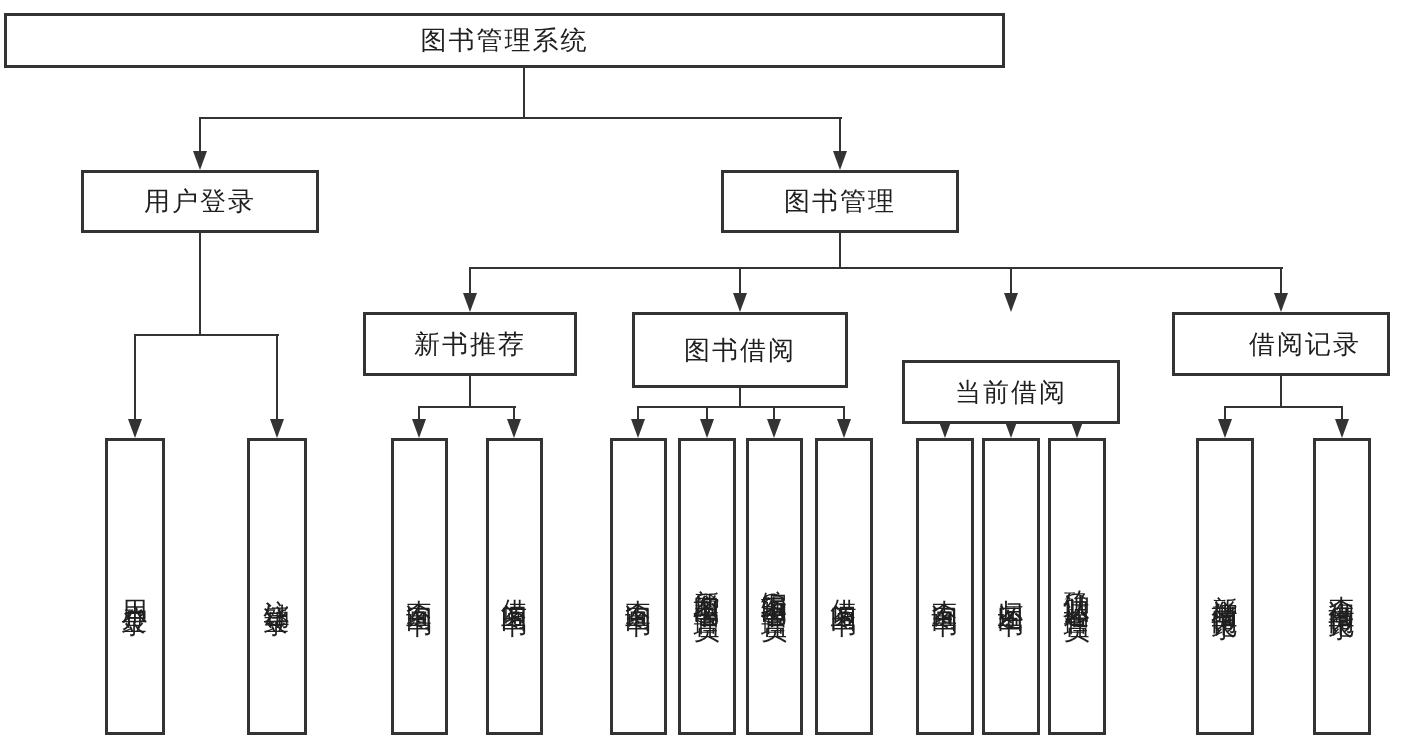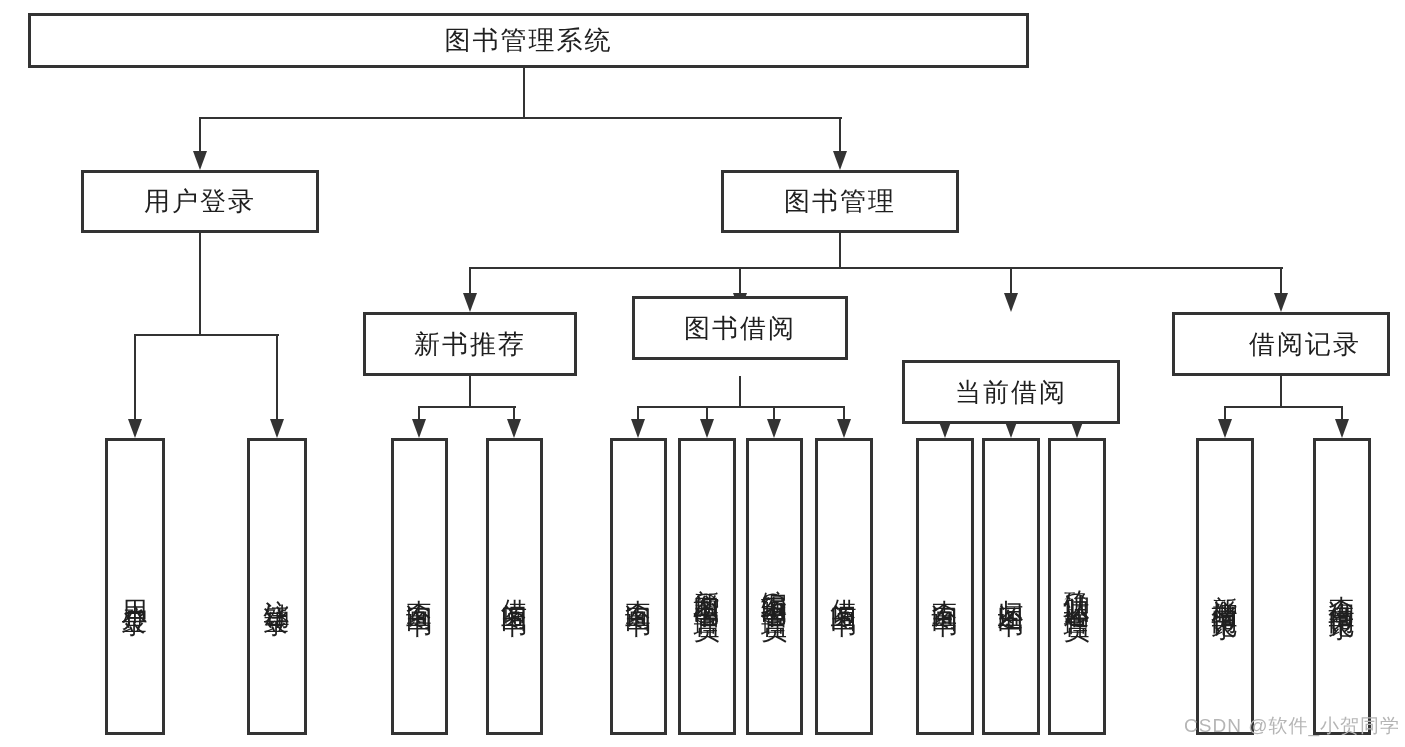--- a/index.html
+++ b/index.html
@@ -42,25 +42,25 @@
   
   .line { position: absolute; background: #333333; }
   .arrow-down {
     position: absolute;
     width: 0; height: 0;
     border-left: 7px solid transparent;
     border-right: 7px solid transparent;
     border-top: 19px solid #333333;
   }
   
-  .pos-root            { left: 28px;   top: 13px;  width: 1001px; height: 55px; }
+  .pos-root            { left: 4px;   top: 13px;  width: 1001px; height: 55px; }
   .pos-user-login      { left: 81px;   top: 170px; width: 238px;  height: 63px; }
   .pos-book-mgmt       { left: 721px;  top: 170px; width: 238px;  height: 63px; }
   .pos-new-books       { left: 363px;  top: 312px; width: 214px;  height: 64px; }
-  .pos-book-borrow     { left: 632px;  top: 296px; width: 216px;  height: 64px; }
+  .pos-book-borrow     { left: 632px;  top: 312px; width: 216px;  height: 76px; }
   .pos-current-borrow  { left: 902px;  top: 312px; width: 218px;  height: 64px; margin-top: 48px; }
   .pos-borrow-records  { left: 1172px; top: 312px; width: 218px;  height: 64px; padding-left: 48px; }
   .pos-a1 { left: 105px;  top: 438px; width: 60px; height: 297px; }
   .pos-a2 { left: 247px;  top: 438px; width: 60px; height: 297px; }
   .pos-b1 { left: 391px;  top: 438px; width: 57px; height: 297px; }
   .pos-b2 { left: 486px;  top: 438px; width: 57px; height: 297px; }
   .pos-c1 { left: 610px;  top: 438px; width: 57px; height: 297px; }
   .pos-c2 { left: 678px;  top: 438px; width: 58px; height: 297px; }
   .pos-c3 { left: 746px;  top: 438px; width: 57px; height: 297px; }
   .pos-c4 { left: 815px;  top: 438px; width: 58px; height: 297px; }
@@ -205,15 +205,14 @@
     <span class="lbl">确认归还（管理员）</span>
   </div>
 
   <div class="box leaf pos-e1">
     <span class="lbl">新增借阅记录</span>
   </div>
   <div class="box leaf pos-e2">
     <span class="lbl">查询借阅记录</span>
   </div>
 
-  <div class="watermark">CSDN @软件_小贺同学</div>
 
 </div>
 
 </body></html>

